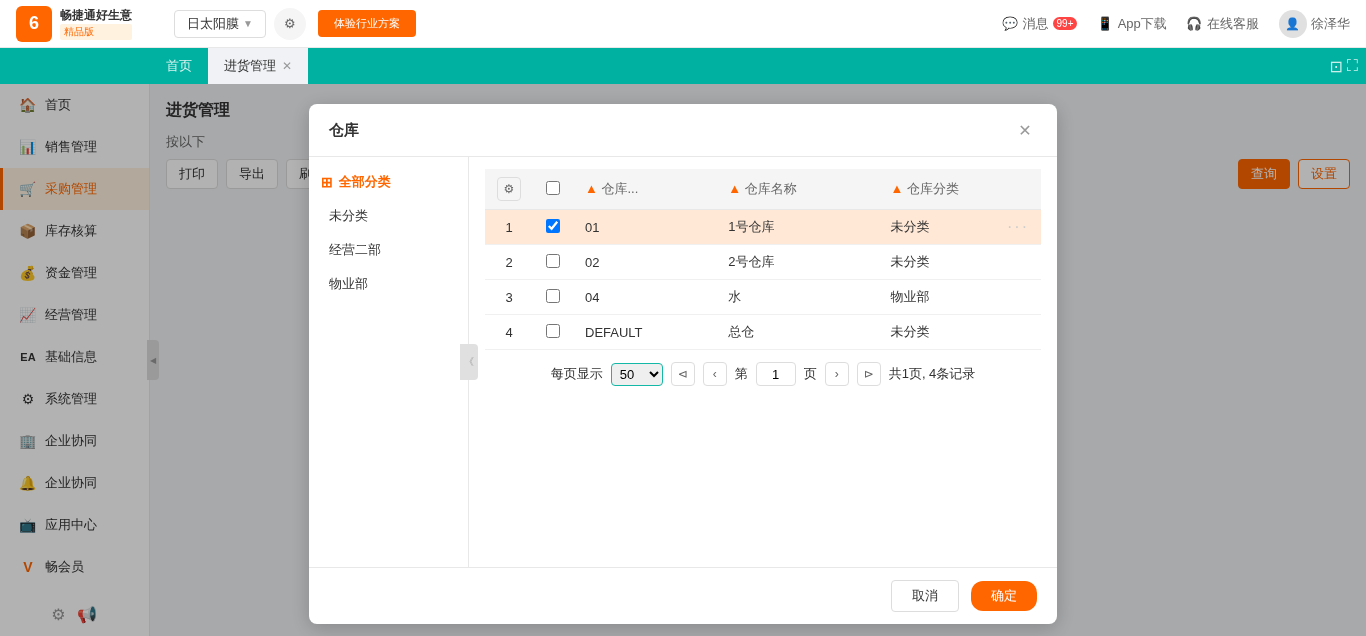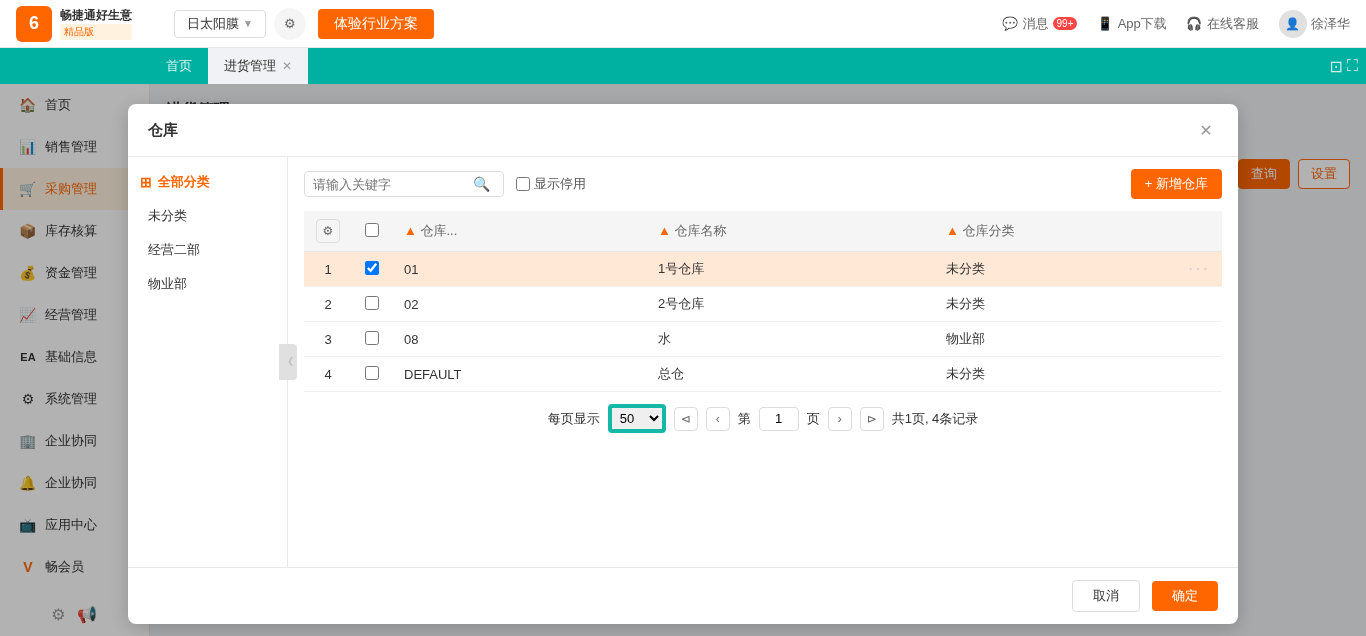--- a/index.html
+++ b/index.html
@@ -37,21 +37,21 @@
     }
     .header-store .arrow { color: #999; font-size: 10px; }
     .header-settings {
       width: 32px; height: 32px; border-radius: 50%;
       background: #f5f5f5; display: flex; align-items: center; justify-content: center;
       cursor: pointer; margin-left: 8px; color: #666;
     }
     .header-trial-btn {
       background: #ff6600; color: #fff;
       border: none; border-radius: 4px;
-      padding: 6px 16px; cursor: pointer; font-size: 14px;
+      padding: 6px 16px; cursor: pointer; font-size: 11px;
       margin-left: 12px;
     }
     .header-right {
       margin-left: auto;
       display: flex; align-items: center; gap: 20px;
     }
     .header-right-item {
       display: flex; align-items: center; gap: 4px;
       cursor: pointer; color: #666; font-size: 13px;
     }
@@ -151,21 +151,21 @@
       display: flex;
       align-items: flex-start;
       justify-content: center;
       padding-top: 20px;
     }
 
     
     .modal {
       background: #fff;
       border-radius: 8px;
-      width: 1110px;
+      width: 748px;
       min-height: 520px;
       max-height: 560px;
       display: flex;
       flex-direction: column;
       box-shadow: 0 4px 20px rgba(0,0,0,0.2);
       overflow: hidden;
     }
     .modal-header {
       display: flex; align-items: center; justify-content: space-between;
       padding: 14px 20px;
@@ -292,39 +292,39 @@
       display: flex; align-items: center; justify-content: center;
       font-size: 12px; color: #666;
     }
     .pagination-btn:disabled { opacity: 0.4; cursor: not-allowed; }
     .page-input {
       width: 40px; height: 24px;
       border: 1px solid #ddd; border-radius: 4px;
       text-align: center; font-size: 13px; outline: none;
     }
     .page-size-select {
-      border: 4px solid #14b8a6; border-radius: 4px;
+      border: 1px solid #14b8a6; border-radius: 4px;
       padding: 2px 4px; font-size: 13px; outline: none; cursor: pointer;
     }
 
     
     .modal-footer {
       display: flex; align-items: center; justify-content: flex-end;
       gap: 12px;
       padding: 12px 20px;
       border-top: 1px solid #e8e8e8;
     }
     .footer-cancel {
       padding: 6px 20px; border: 1px solid #ddd;
       border-radius: 4px; background: #fff;
       cursor: pointer; font-size: 13px; color: #333;
     }
     .footer-confirm {
       padding: 6px 20px; border: none;
-      border-radius: 4px; background: #ff6600;
+      border-radius: 12px; background: #ff6600;
       cursor: pointer; font-size: 13px; color: #fff;
     }
 
     
     .cb { width: 14px; height: 14px; cursor: pointer; }
     .section-bar {
       display: flex; align-items: center; gap: 8px;
       margin-bottom: 8px;
     }
 
@@ -490,31 +490,20 @@
         <div class="cat-item">经营二部</div>
         <div class="cat-item">物业部</div>
 
         <div class="cat-collapse-btn">
           <span>《</span>
         </div>
       </div>
 
       <div class="table-area">
 
-        <div class="table-toolbar">
-          <div class="search-box">
-            <input type="text" placeholder="请输入关键字" style="">
-            <span class="search-icon">🔍</span>
-          </div>
-          <div class="show-disabled">
-            <input type="checkbox" class="cb" style="">
-            <span>显示停用</span>
-          </div>
-          <button class="add-btn">+ 新增仓库</button>
-        </div>
 
         <table class="data-table">
           <thead>
             <tr>
               <th class="center" style="width:40px;">
                 <button class="settings-icon-btn">⚙</button>
               </th>
               <th class="center" style="width:40px;">
                 <input type="checkbox" class="cb" style="">
               </th>
@@ -555,21 +544,21 @@
       <td>
         未分类
         
       </td>
     </tr>
               <tr>
       <td class="center">3</td>
       <td class="center">
         <input type="checkbox" class="cb" style="">
       </td>
-      <td>08</td>
+      <td>04</td>
       <td>水</td>
       <td>
         物业部
         
       </td>
     </tr>
               <tr>
       <td class="center">4</td>
       <td class="center">
         <input type="checkbox" class="cb" style="">

